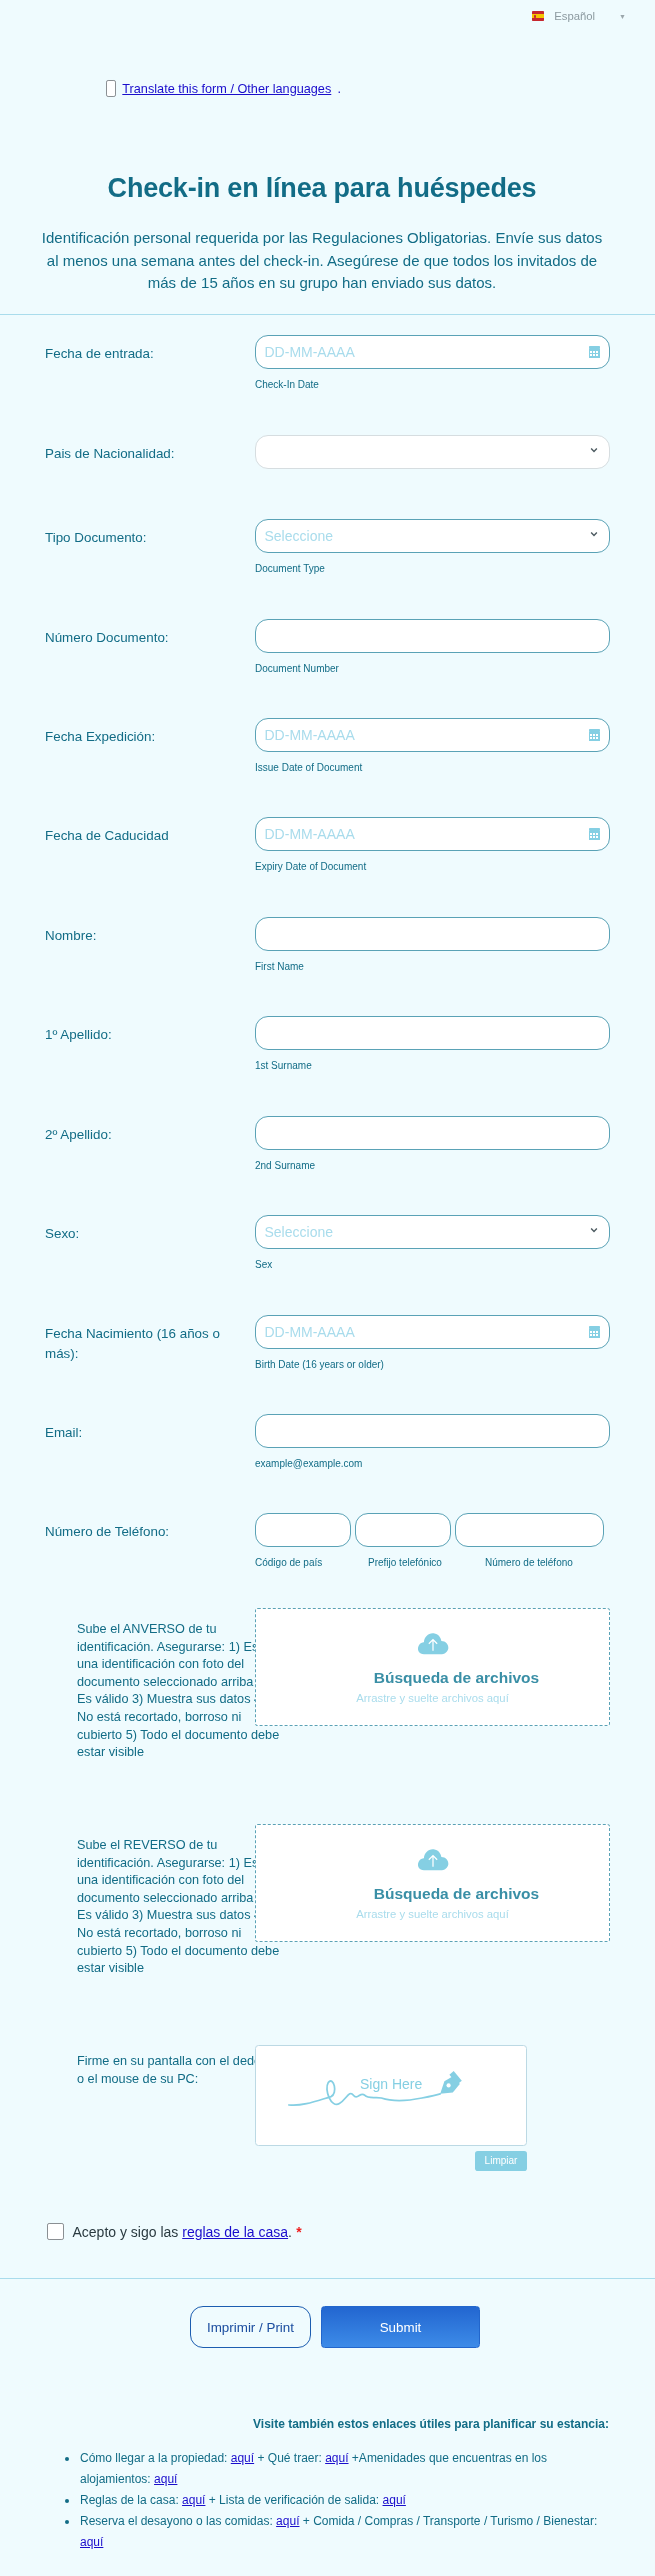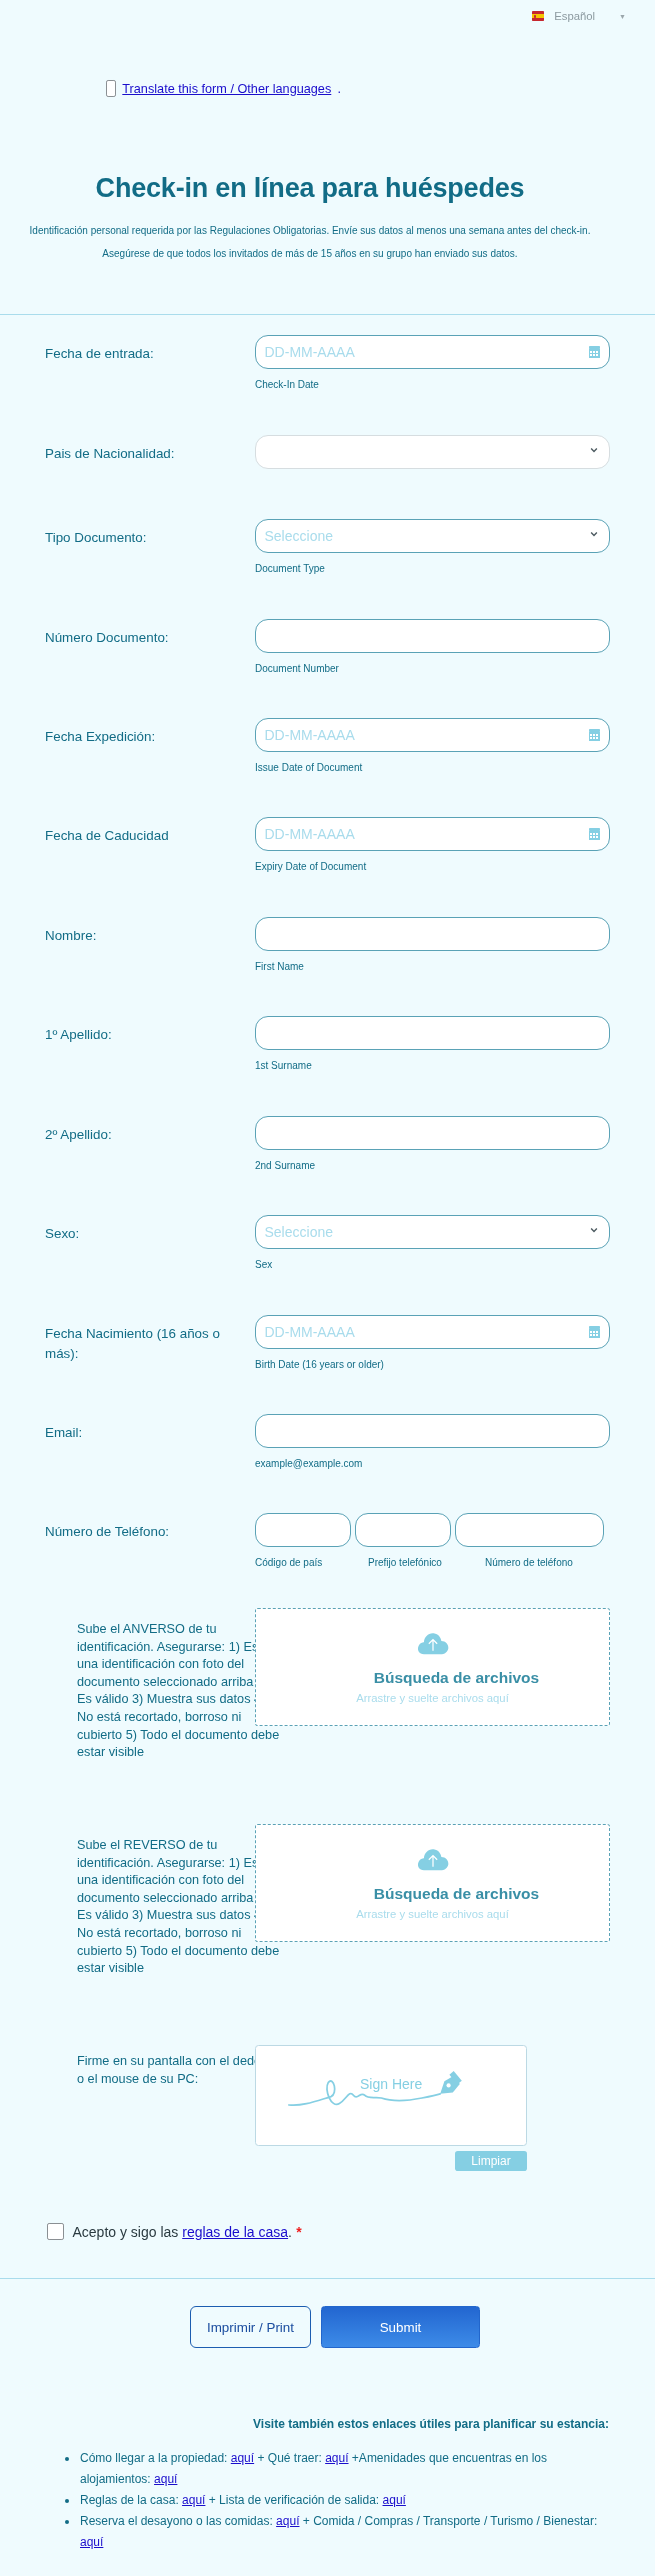--- a/index.html
+++ b/index.html
@@ -26,23 +26,23 @@
   .flag .y::after { content: ""; position: absolute; left: 2.1px; top: 1.4px; width: 2.8px; height: 2.8px; background: #c6262e; border-radius: 0.7px; }
   .lang .caret { font-size: 7px; color: #9aa6ab; margin-left: 14px; }
 
   
   .translate { position: absolute; left: 106px; top: 80px; display: flex; align-items: center; gap: 6.3px; font-size: 12.7px; }
   .cbox { width: 10px; height: 17px; border: 1.1px solid #8a8f93; border-radius: 2.1px; background: #fff; display: inline-block; }
   .translate .cbox { width: 10px; height: 17px; }
   .translate .dot { color: #1a0dcc; }
 
   
-  .header { position: absolute; left: 0; top: 173px; width: 620px; text-align: center; }
+  .header { position: absolute; left: 12px; top: 173px; width: 620px; text-align: center; }
   .header h1 { font-size: 27px; font-weight: 700; color: #126c86; letter-spacing: -0.2px; }
-  .header p { width: 564px; margin: 16px auto 0; font-size: 10px; line-height: 22.6px; color: #126c86; }
+  .header p { width: 564px; margin: 23px auto 0; font-size: 15px; line-height: 22.6px; color: #126c86; }
   .divider-top { position: absolute; left: 0; top: 314px; width: 656px; height: 1.4px; background: #a9dcec; }
 
   
   .field { position: absolute; left: 0; width: 656px; }
   .field .lbl { position: absolute; left: 45px; top: 0; width: 197px; font-size: 13.4px; line-height: 20px; color: #126c86; }
   .field .ctrl { position: absolute; left: 255px; top: -9.2px; width: 355px; }
   .input {
     width: 355px; height: 34px; background: #fff;
     border: 1.1px solid #5aa2b6; border-radius: 13px;
     display: flex; align-items: center; padding: 0 8.5px;
@@ -72,31 +72,31 @@
   }
   .cloud { width: 32px; height: 24px; position: relative; margin-bottom: 14px; }
   .upload .t1 { font-size: 15.5px; font-weight: 700; color: #3a8fa6; padding-left: 48px; }
   .upload .t2 { font-size: 11.3px; color: #a9dcec; margin-top: 5.6px; }
   .longlbl { font-size: 12.7px !important; line-height: 17.6px !important; width: 205px !important; margin-left: 32px; }
 
   
   .sig { width: 272px; height: 101px; background: #fff; border: 1.1px solid #bcd9e4; border-radius: 3.5px; position: relative; padding-left: 12px; }
   .sig .sh { position: absolute; left: 104px; top: 30px; font-size: 14px; color: #85cfe3; }
   .sig svg.scribble { position: absolute; left: 32px; top: 24px; }
-  .clear-btn { position: absolute; right: 0; top: 106px; width: 72px; height: 20px; background: #85cfe3; border-radius: 2.8px; color: #fff; font-size: 12px; display: flex; align-items: center; justify-content: center; }
+  .clear-btn { position: absolute; right: 0; top: 106px; width: 52px; height: 20px; background: #85cfe3; border-radius: 2.8px; color: #fff; font-size: 10px; display: flex; align-items: center; justify-content: center; }
 
   
   .terms { position: absolute; left: 47px; top: 2223px; display: flex; align-items: center; gap: 8.5px; font-size: 14px; color: #2a3a40; }
   .terms .cbox { width: 17px; height: 17px; }
   .req { color: #ef1e1e; margin-left: 4.2px; font-weight: 700; }
 
   .divider-bottom { position: absolute; left: 0; top: 2278px; width: 656px; height: 1.4px; background: #a9dcec; }
 
   .buttons { position: absolute; top: 2306px; left: 190px; display: flex; gap: 10px; }
-  .btn-print { width: 121px; height: 42px; border: 1.1px solid #1c5db0; border-radius: 6px; background: #effbfe; color: #1c4ea0; font-size: 13.4px; display: flex; align-items: center; justify-content: center; }
+  .btn-print { width: 121px; height: 42px; border: 1.1px solid #1c5db0; border-radius: 13px; background: #effbfe; color: #1c4ea0; font-size: 13.4px; display: flex; align-items: center; justify-content: center; }
   .btn-submit { width: 159px; height: 42px; border: 1.1px solid #2266cc; border-radius: 3.5px; background: linear-gradient(#2266d0, #3d8be8); color: #fff; font-size: 13.4px; display: flex; align-items: center; justify-content: center; }
 
   
   .links { position: absolute; left: 45px; top: 2417px; width: 564px; }
   .links h3 { font-size: 12px; font-weight: 700; color: #126c86; text-align: right; }
   .links ul { margin-top: 17px; padding-left: 35px; list-style: none; }
   .links li { position: relative; font-size: 12px; line-height: 21px; color: #126c86; }
   .links li::before { content: ""; position: absolute; left: -15.5px; top: 8.5px; width: 4.2px; height: 4.2px; border-radius: 50%; background: #126c86; }
 </style>
 </head>

